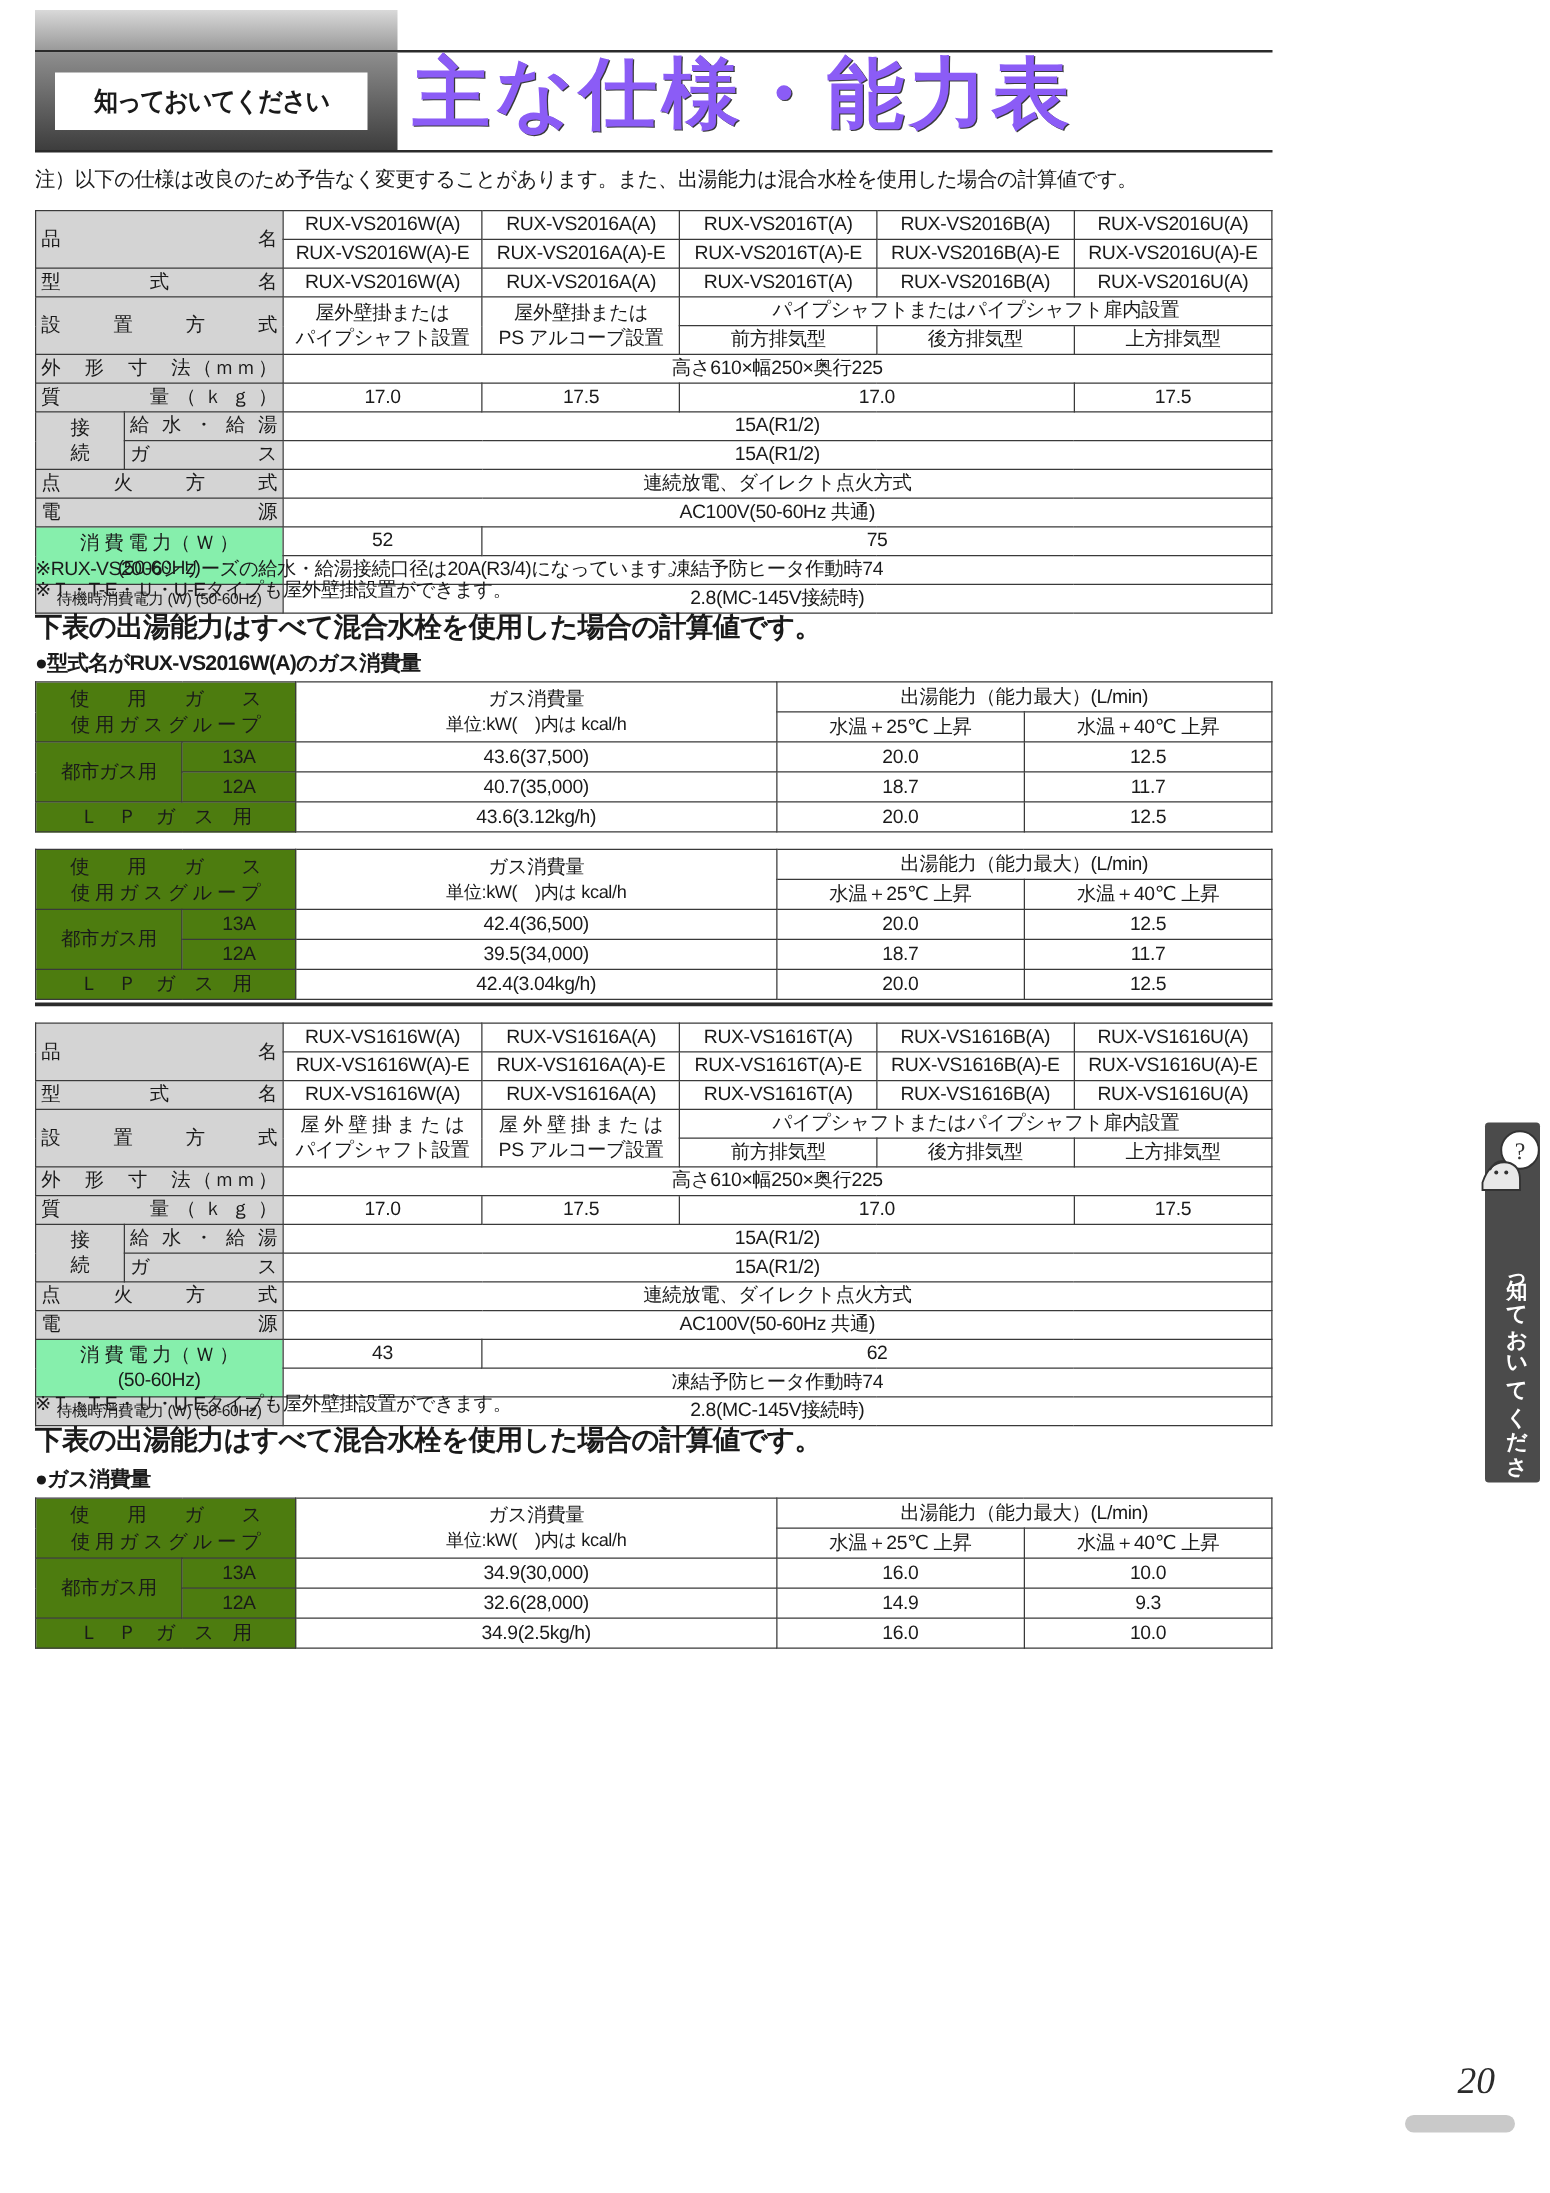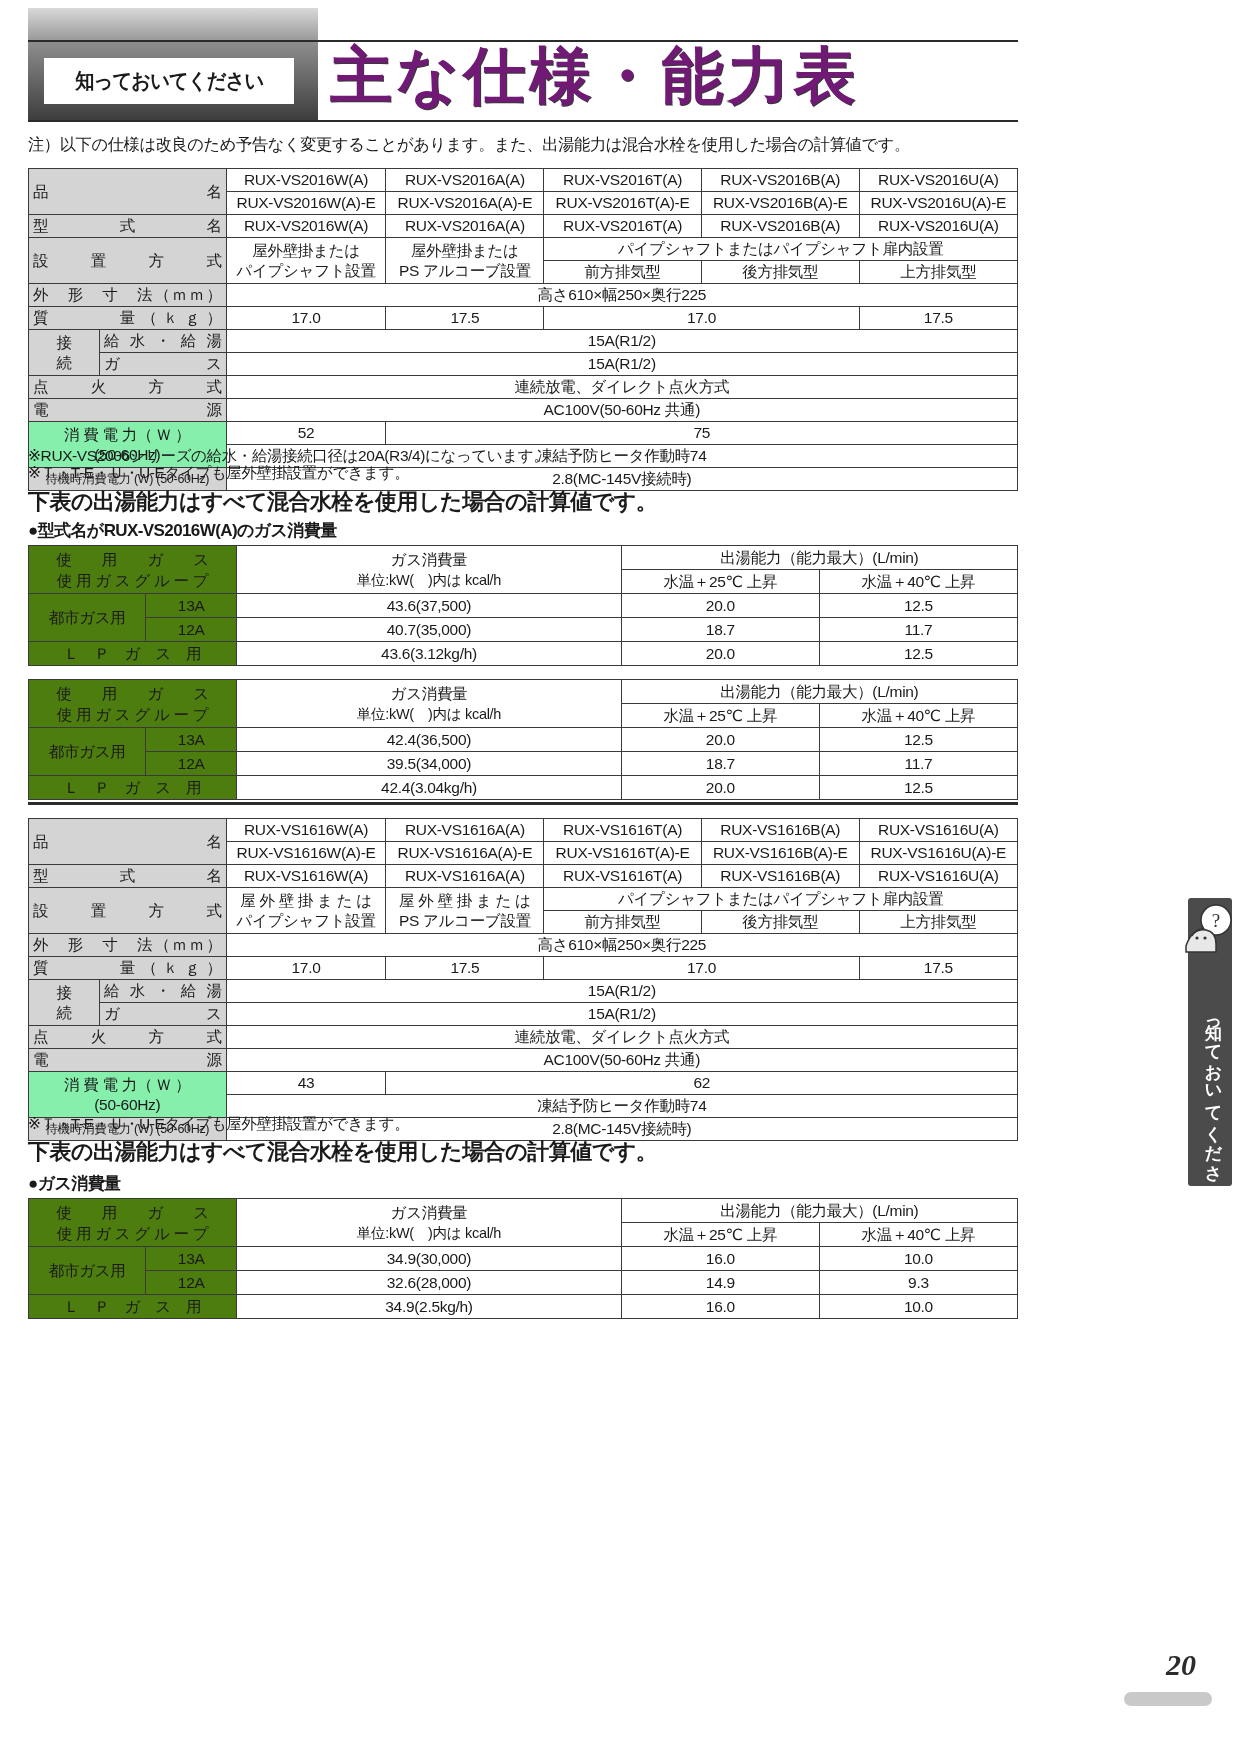--- a/index.html
+++ b/index.html
@@ -28,21 +28,21 @@
   .hdr-badge{
     position:absolute;left:44px;top:58px;width:250px;height:46px;
     background:#fff;display:flex;align-items:center;justify-content:center;
   }
   .hdr-badge span{
     font-size:21px;font-weight:bold;letter-spacing:-1px;color:#1a1a1a;
     transform:scaleX(.92);
   }
   .hdr-title{
     position:absolute;left:330px;top:38px;
-    font-size:62px;font-weight:bold;letter-spacing:4px;color:#701a75;
+    font-size:62px;font-weight:bold;letter-spacing:4px;color:#8b5cf6;
     line-height:76px;
     text-shadow:1px 1px 0 #3a3a3a;
   }
   .hdr-rule2{
     position:absolute;left:28px;top:120px;width:990px;height:2px;background:#2b2b2b;
   }
 
   .note-line{
     position:absolute;left:28px;top:133px;width:1000px;
     font-size:16.5px;line-height:22px;letter-spacing:-0.4px;
@@ -109,21 +109,21 @@
     writing-mode:vertical-rl;
     font-size:17px;font-weight:bold;color:#fff;letter-spacing:1px;
     line-height:30px;
   }
   .side-face{
     position:absolute;right:6px;top:900px;width:52px;height:62px;
   }
 
   .page-num{
     position:absolute;right:44px;bottom:72px;
-    font-size:30px;font-style:italic;font-weight:bold;color:#2b2b2b;
+    font-size:30px;font-style:italic;font-weight:normal;color:#2b2b2b;
     font-family:"Liberation Serif",serif;
   }
   .page-bar{
     position:absolute;right:28px;bottom:48px;width:88px;height:14px;
     background:#c9c9c9;border-radius:7px;
   }
 </style>
 </head>
 <body>
 

